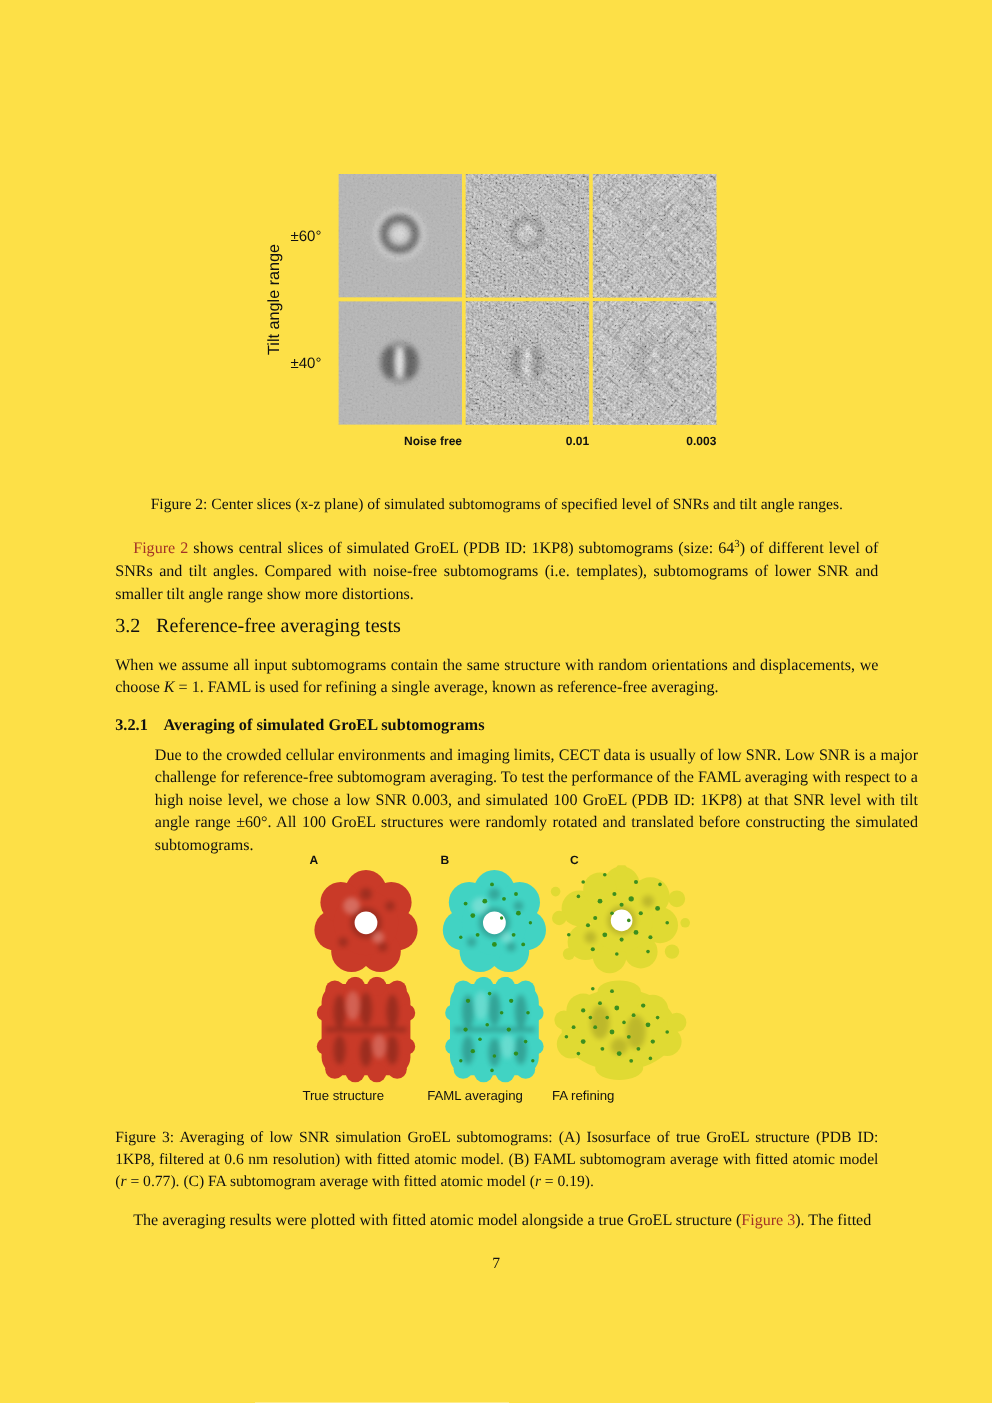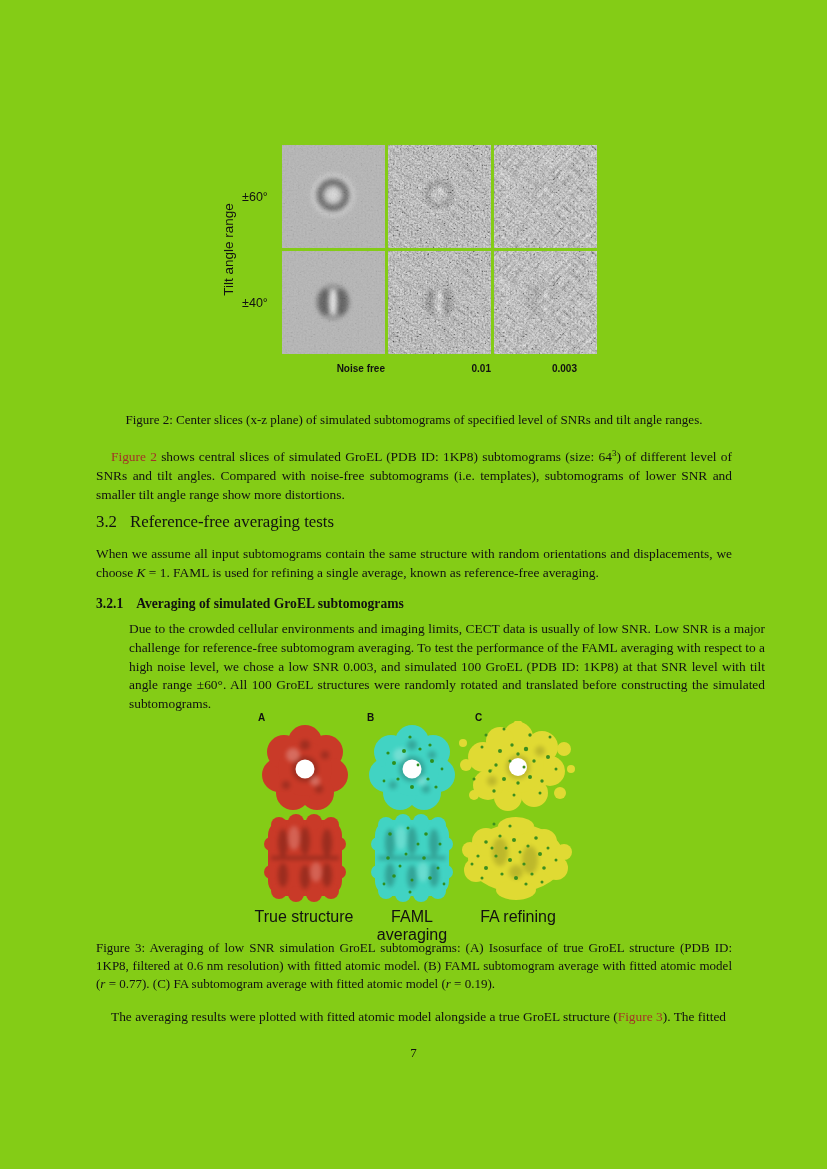--- a/index.html
+++ b/index.html
@@ -1,17 +1,17 @@
 <!DOCTYPE html>
 <html><head>
 <meta charset="utf-8">
 <style>
   * { margin:0; padding:0; box-sizing:border-box; }
   html,body { background:#ffffff; }
-  .page { position:relative; width:827px; height:1169px; background:#84cc16;
+  .page { position:relative; width:827px; height:1169px; background:#fde047;
           font-family:"Liberation Serif", serif; font-size:13.4px; color:#111;
           overflow:hidden; margin:0 auto; }
   .sans { font-family:"Liberation Sans", sans-serif; }
   .body-par { position:absolute; left:96px; width:636px; text-align:justify; line-height:1.4; }
   .indent { text-indent:15px; }
   .caption { position:absolute; left:96px; width:636px; line-height:1.4; font-size:13px; }
   .cap2 { top:411px; text-align:center; }
   .cap3 { top:939px; text-align:justify; }
   .p1 { top:448px; } .p2 { top:545px; } .p3 { top:620px;margin-left:33px; } .p4 { top:1008px; }
   .figref { color:#a33327; text-decoration:none; cursor:pointer; }
@@ -26,32 +26,32 @@
   .fig2 { position:absolute; left:0; top:145px; width:827px; height:260px; }
   .panel { position:absolute; width:103px; height:103px; }
   .p11{left:282px;top:0} .p12{left:388px;top:0} .p13{left:494px;top:0}
   .p21{left:282px;top:106px} .p22{left:388px;top:106px} .p23{left:494px;top:106px}
   .tomo { display:block; width:103px; height:103px; }
   .fig2-ylabel { position:absolute; left:158px; top:97px; width:140px; text-align:center;
                  transform:rotate(-90deg); font-size:13.5px; }
   .fig2-rowlabel { position:absolute; left:234px; width:42px; text-align:center; font-size:12.5px; }
   .r1{top:45px} .r2{top:151px}
   .fig2-collabel { position:absolute; top:218px; width:103px; text-align:right; font-size:10px;font-weight:bold; }
-  .c1{left:282px} .c2{left:388px} .c3{left:474px}
+  .c1{left:282px} .c2{left:388px} .c3{left:494px}
   .fig2-xlabel { position:absolute; top:238px; left:282px; width:315px; text-align:center; font-size:14.5px; }
 
   
   .fig3 { position:absolute; left:0; top:712px; width:827px; height:222px; }
   .fl { position:absolute; top:0; font-size:10px; font-weight:bold; font-family:"Liberation Sans", sans-serif; }
   .flA{left:258px} .flB{left:367px} .flC{left:475px}
   .struct { position:absolute; display:block; }
   .sA1{left:253px;top:13px} .sA2{left:253px;top:102px}
   .sB1{left:360px;top:13px} .sB2{left:360px;top:102px}
   .sC1{left:458px;top:9px}  .sC2{left:456px;top:100px}
-  .fig3-label { position:absolute; top:196px; text-align:center; font-size:16px;
+  .fig3-label { position:absolute; top:196px; font-size:11px;
                 font-family:"Liberation Sans", sans-serif; }
   .lA{left:252px;width:104px} .lB{left:356px;width:112px} .lC{left:460px;width:116px}
   .defs { position:absolute; width:0; height:0; }
 </style>
 </head>
 <body>
 
 <div class="page">
 
   <svg class="defs" aria-hidden="true">

